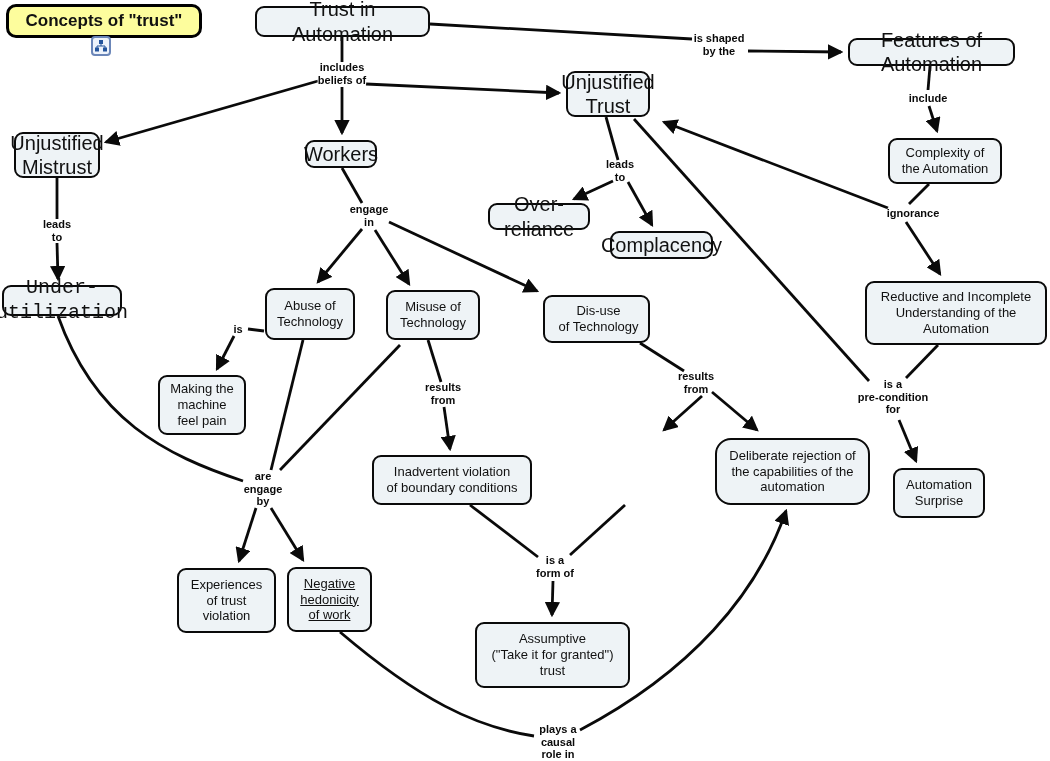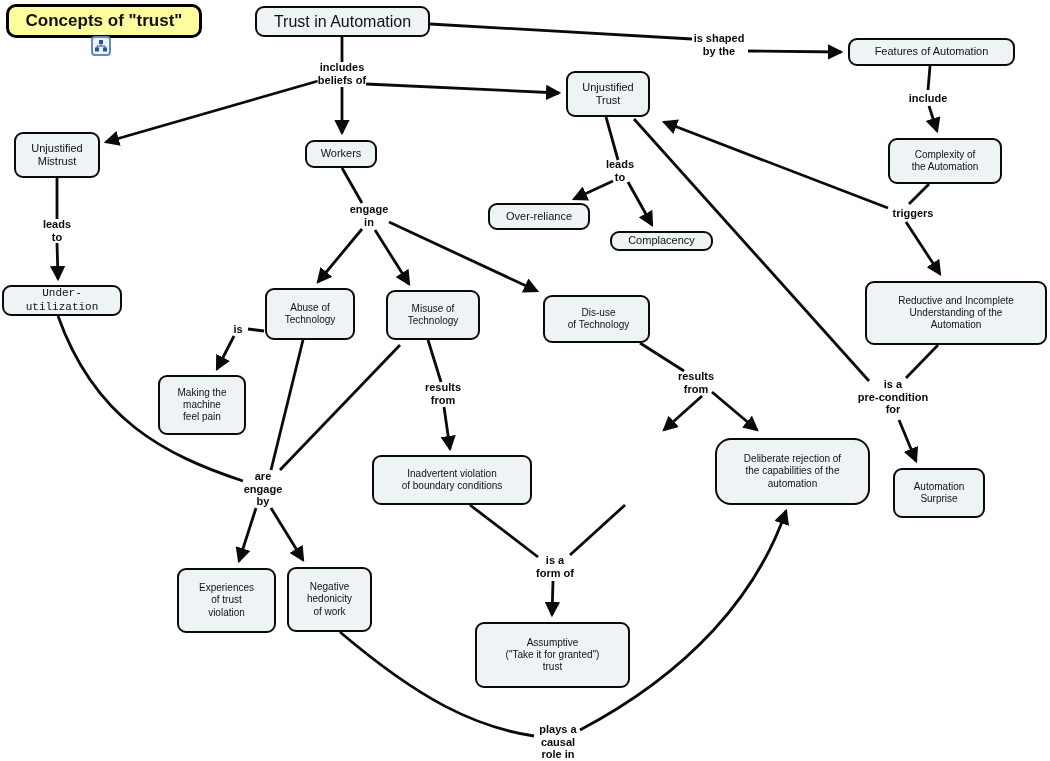--- a/index.html
+++ b/index.html
@@ -1,24 +1,24 @@
 <!DOCTYPE html>
 <html><head>
 <meta charset="utf-8">
 <style>
   html,body{margin:0;padding:0;background:#fff;}
   #map{position:relative;width:1050px;height:761px;background:#ffffff;overflow:hidden;
        font-family:"Liberation Sans", sans-serif;}
   #edges{position:absolute;left:0;top:0;z-index:0;}
   .node{position:absolute;box-sizing:border-box;background:#eef3f6;border:2.5px solid #0a0a0a;
         border-radius:9px;display:flex;align-items:center;justify-content:center;
-        text-align:center;font-size:10px;line-height:1.22;color:#111;
+        text-align:center;font-size:13px;line-height:1.22;color:#111;
         white-space:pre-line;padding:2px 5px;z-index:2;}
-  .node.big{font-size:16px;}
-  .node.med{font-size:11px;}
+  .node.big{font-size:20px;}
+  .node.med{font-size:20px;}
   .title-box{position:absolute;box-sizing:border-box;background:#fdfd9d;border:3px solid #000;
         border-radius:10px;display:flex;align-items:center;justify-content:center;
         font-size:17px;font-weight:bold;color:#111;z-index:2;}
   .expand-icon{position:absolute;width:20px;height:20px;box-sizing:border-box;z-index:3;
         background:#eef3fb;border:2px solid #6b86b8;border-radius:4px;
         display:flex;align-items:center;justify-content:center;}
   .link-label{position:absolute;transform:translate(-50%,-50%);z-index:2;
         font-size:11px;font-weight:bold;color:#0a0a0a;text-align:center;line-height:1.15;
         white-space:pre-line;
         text-shadow:0 0 2px #fff,0 0 2px #fff,0 0 2px #fff;}
@@ -93,21 +93,21 @@
   <div class="node big" style="left:255px;top:6px;width:175px;height:31px;">Trust in Automation</div>
   <div class="node med" style="left:848px;top:38px;width:167px;height:28px;">Features of Automation</div>
   <div class="node med" style="left:566px;top:71px;width:84px;height:46px;">Unjustified
 Trust</div>
   <div class="node med" style="left:14px;top:132px;width:86px;height:46px;">Unjustified
 Mistrust</div>
   <div class="node med" style="left:305px;top:140px;width:72px;height:28px;">Workers</div>
   <div class="node" style="left:888px;top:138px;width:114px;height:46px;">Complexity of
 the Automation</div>
   <div class="node med" style="left:488px;top:203px;width:102px;height:27px;">Over-reliance</div>
-  <div class="node med" style="left:610px;top:231px;width:103px;height:20px;">Complacency</div>
+  <div class="node med" style="left:610px;top:231px;width:103px;height:28px;">Complacency</div>
   <div class="node med" style="left:2px;top:285px;width:120px;height:31px;font-family:Liberation Mono, monospace;">Under-utilization</div>
   <div class="node" style="left:265px;top:288px;width:90px;height:52px;">Abuse of
 Technology</div>
   <div class="node" style="left:386px;top:290px;width:94px;height:50px;">Misuse of
 Technology</div>
   <div class="node" style="left:543px;top:295px;width:107px;height:48px;padding-left:9px;">Dis-use
 of Technology</div>
   <div class="node" style="left:865px;top:281px;width:182px;height:64px;">Reductive and Incomplete
 Understanding of the
 Automation</div>
@@ -117,39 +117,39 @@
   <div class="node" style="left:372px;top:455px;width:160px;height:50px;">Inadvertent violation
 of boundary conditions</div>
   <div class="node" style="left:715px;top:438px;width:155px;height:67px;border-radius:16px;">Deliberate rejection of
 the capabilities of the
 automation</div>
   <div class="node" style="left:893px;top:468px;width:92px;height:50px;">Automation
 Surprise</div>
   <div class="node" style="left:177px;top:568px;width:99px;height:65px;">Experiences
 of trust
 violation</div>
-  <div class="node" style="left:287px;top:567px;width:85px;height:65px;">Negative
+  <div class="node" style="left:287px;top:567px;width:85px;height:65px;text-decoration:underline;">Negative
 hedonicity
 of work</div>
   <div class="node" style="left:475px;top:622px;width:155px;height:66px;">Assumptive
 ("Take it for granted")
 trust</div>
 
   <div class="link-label" style="left:342px;top:74px;">includes
 beliefs of</div>
   <div class="link-label" style="left:719px;top:45px;">is shaped
 by the</div>
   <div class="link-label" style="left:928px;top:98px;">include</div>
   <div class="link-label" style="left:57px;top:231px;">leads
 to</div>
   <div class="link-label" style="left:620px;top:171px;">leads
 to</div>
   <div class="link-label" style="left:369px;top:216px;">engage
 in</div>
-  <div class="link-label" style="left:913px;top:213px;">triggers</div>
+  <div class="link-label" style="left:913px;top:213px;">ignorance</div>
   <div class="link-label" style="left:238px;top:329px;">is</div>
   <div class="link-label" style="left:443px;top:394px;">results
 from</div>
   <div class="link-label" style="left:696px;top:383px;">results
 from</div>
   <div class="link-label" style="left:263px;top:489px;">are
 engage
 by</div>
   <div class="link-label" style="left:893px;top:397px;">is a
 pre-condition

